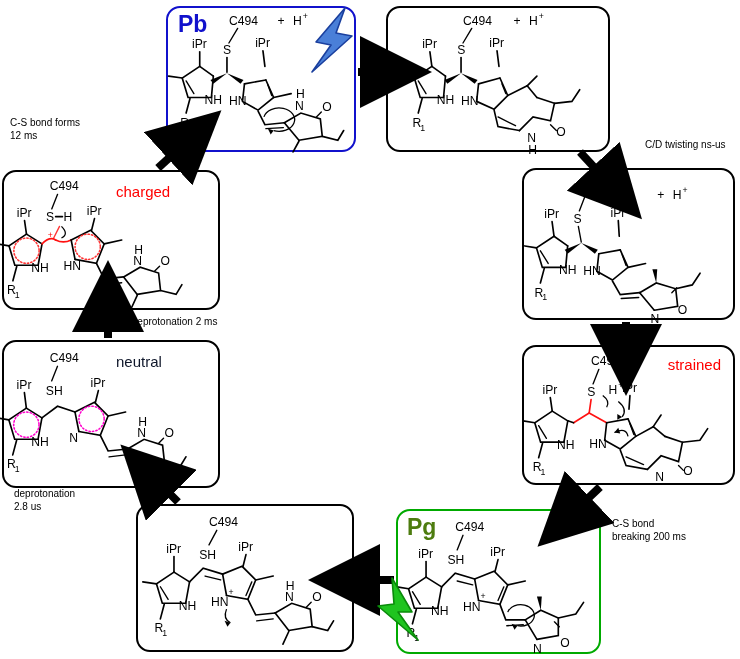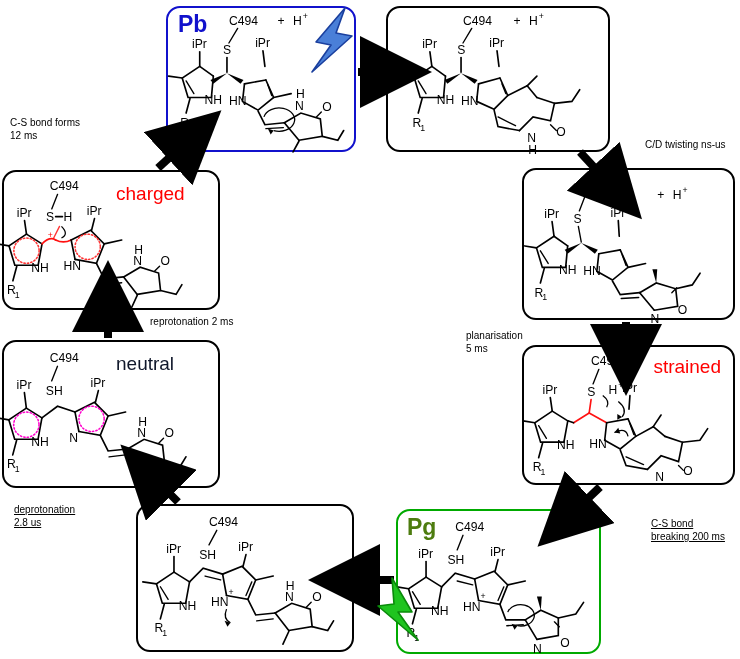--- a/index.html
+++ b/index.html
@@ -13,21 +13,21 @@
   .panel.green{border-color:#00aa00;border-width:2px;}
 
   .panel svg{position:absolute;left:0;top:0;width:100%;height:100%;overflow:visible;}
 
   
   .statetag{position:absolute;font-size:23px;font-weight:bold;line-height:1;}
   .statetag.pb{color:#1111cc;}
   .statetag.pg{color:#4d7c0f;}
 
   
-  .descriptor{position:absolute;font-size:19px;line-height:1;}
+  .descriptor{position:absolute;font-size:15px;line-height:1;}
   .descriptor.red{color:#ff0000;}
   .descriptor.magenta{color:#0f172a;}
 
   
   .steplabel{position:absolute;font-size:10px;line-height:1.28;white-space:pre-line;}
 
   
   #overlay{position:absolute;left:0;top:0;width:740px;height:659px;pointer-events:none;}
 
   .chemtext{font-family:"Liberation Sans",sans-serif;font-size:12.5px;fill:#000;}
@@ -429,25 +429,23 @@
       <path d="M392 578 L412 612 L398 612 L418 640 L378 606 L394 604 Z" fill="#1fc41f" stroke="#0a8a0a" stroke-width="1.6" stroke-linejoin="round"></path>
     </g>
   </svg>
 
   <div class="steplabel" style="left:10px;top:117px;">C-S bond forms
 12 ms</div>
 
 
   <div class="steplabel" style="left:614px;top:139px;margin-left:31px;">C/D twisting ns-us</div>
 
-  <div class="steplabel" style="left:466px;top:330px;">planarisation
-5 ms</div>
-
-  <div class="steplabel" style="left:651px;top:518px;text-decoration:underline;">C-S bond
+
+  <div class="steplabel" style="left:612px;top:518px;">C-S bond
 breaking 200 ms</div>
 
 
-  <div class="steplabel" style="left:14px;top:504px;text-decoration:underline;">deprotonation
+  <div class="steplabel" style="left:14px;top:488px;">deprotonation
 2.8 us</div>
 
-  <div class="steplabel" style="left:150px;top:316px;text-align:center;">reprotonation 2 ms</div>
+  <div class="steplabel" style="left:134px;top:316px;text-align:center;">reprotonation 2 ms</div>
 
 </div>
 
 </body></html>

